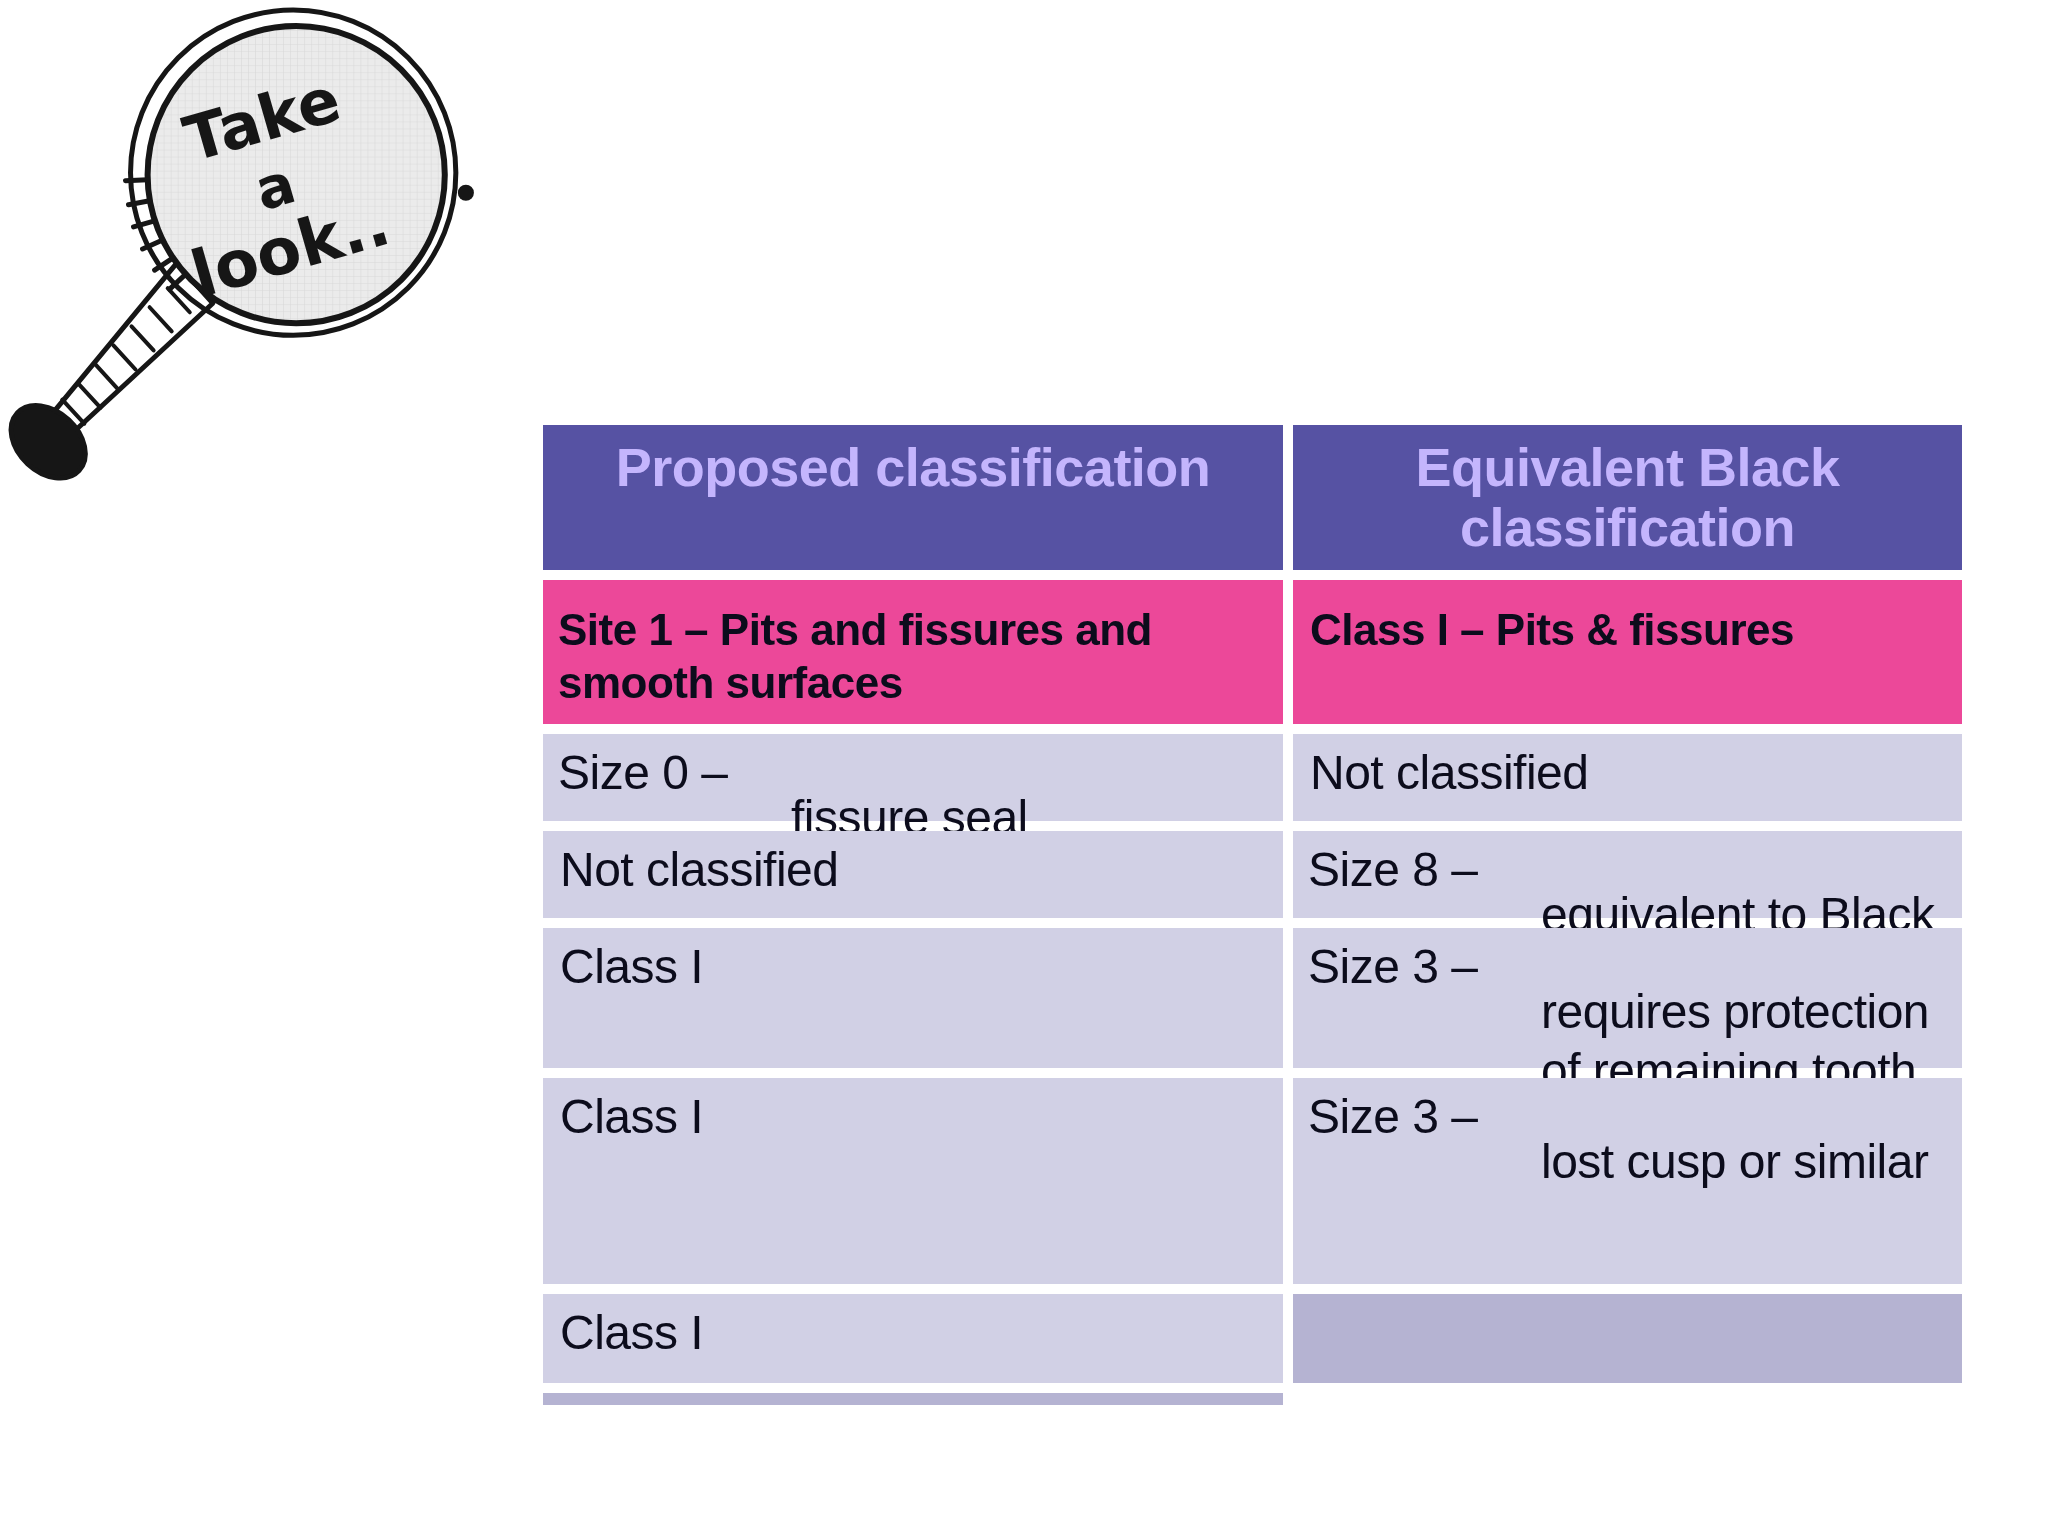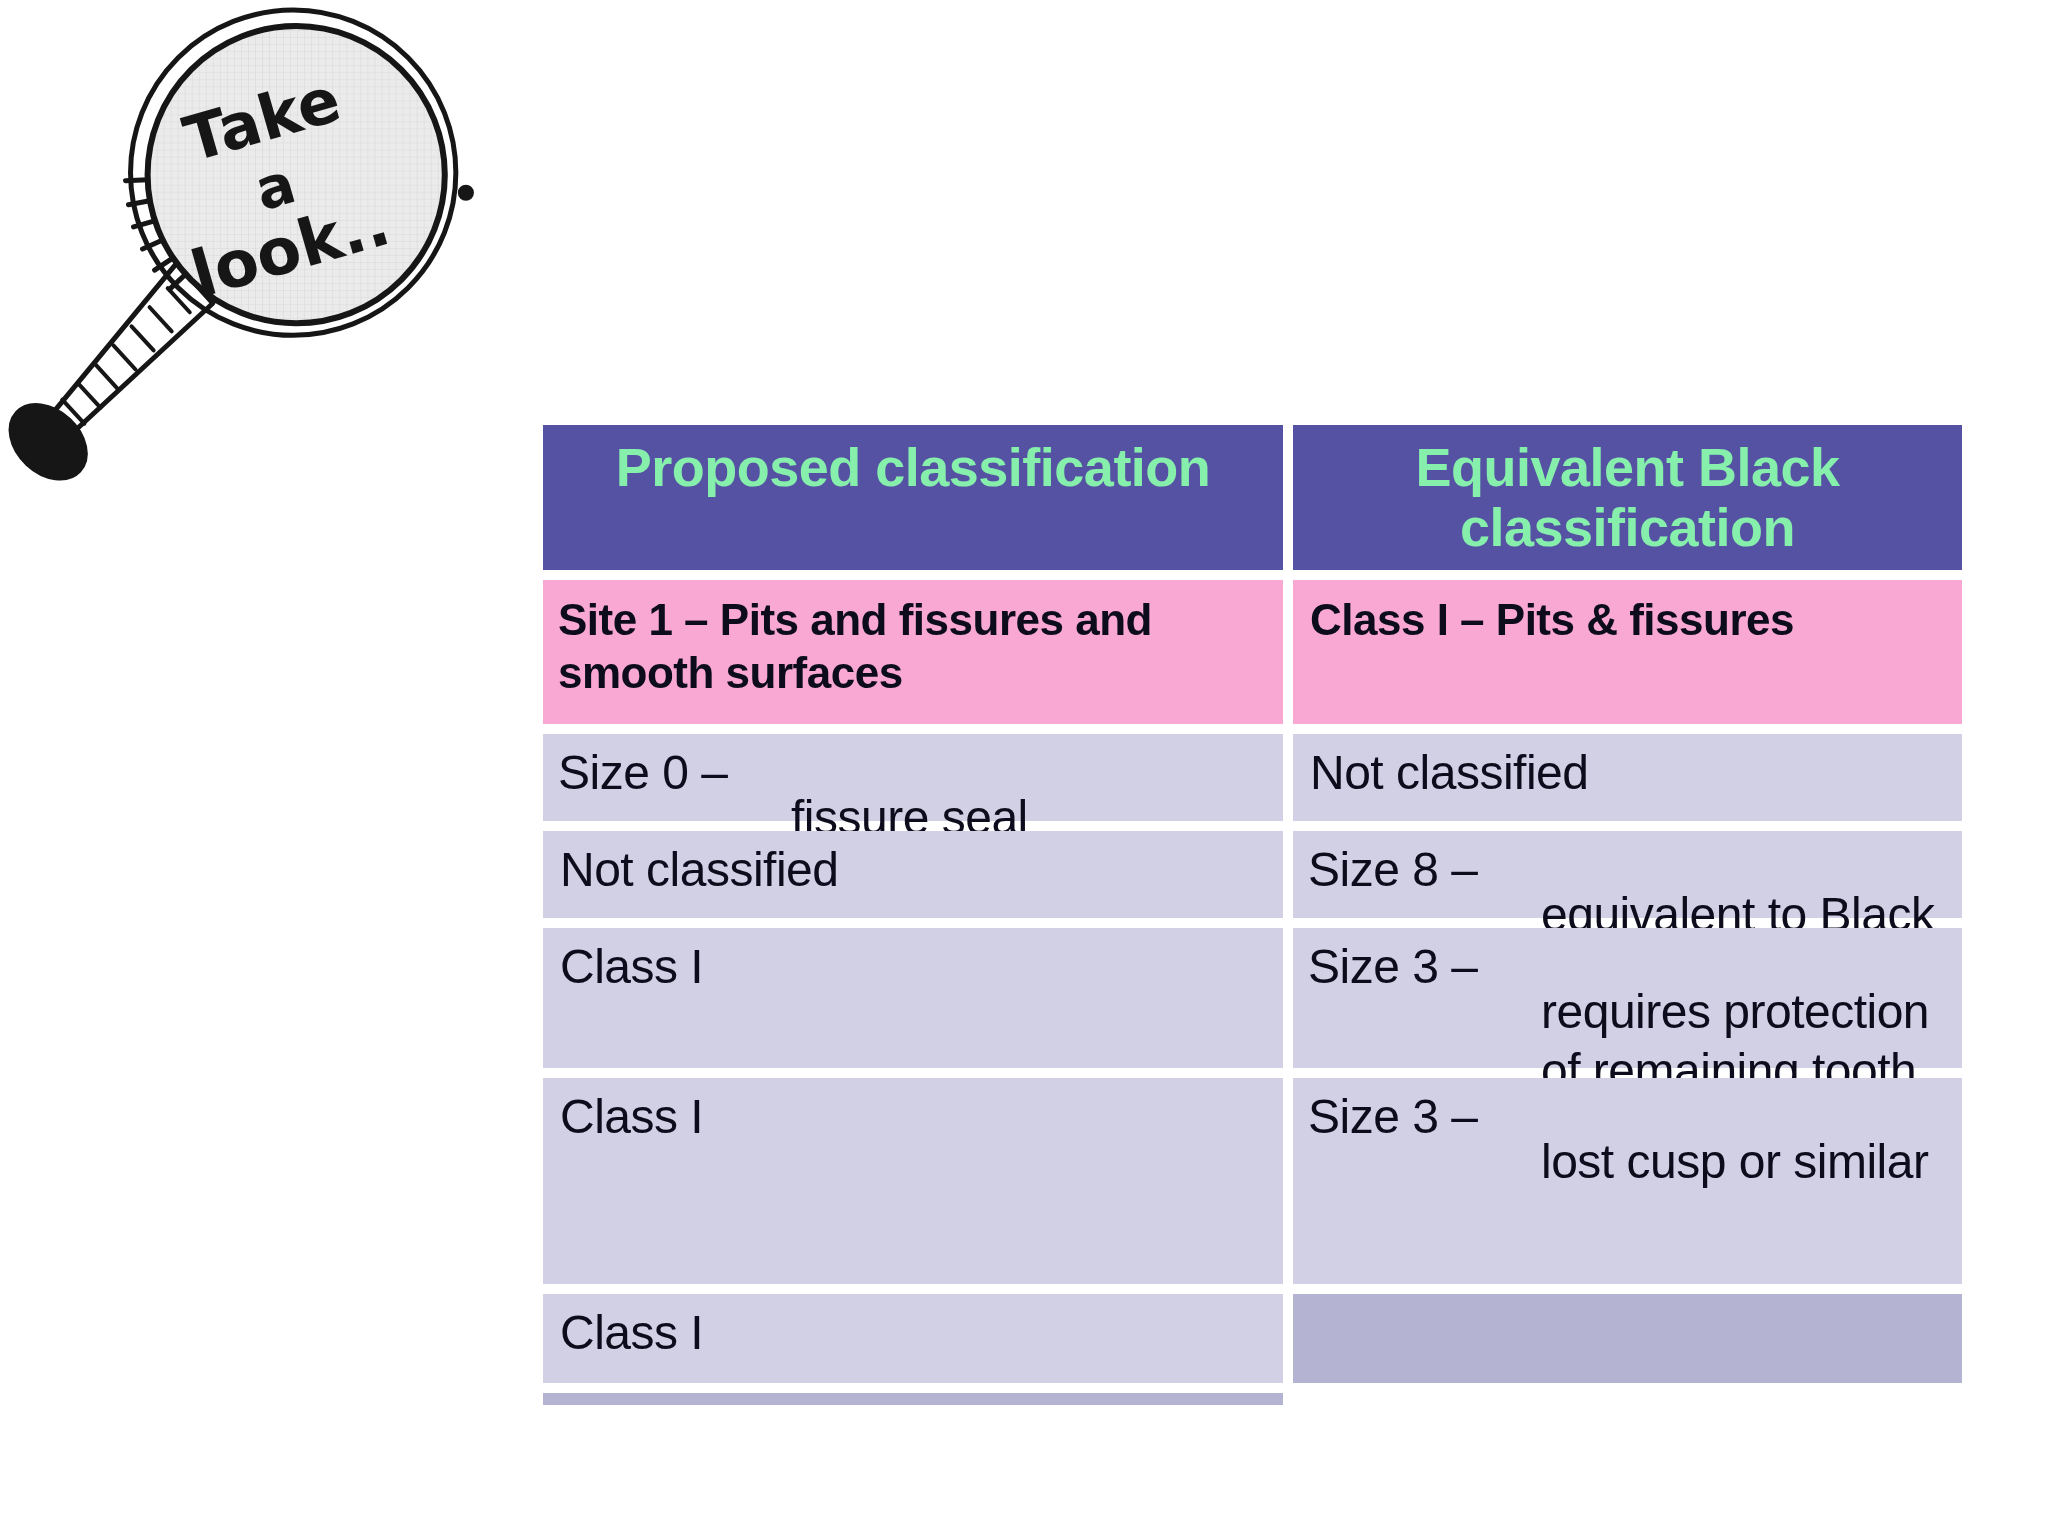--- a/index.html
+++ b/index.html
@@ -23,28 +23,28 @@
   .cell{
     background:#d1d0e5;
     color:#0c0c1c;
     font-size:48px;line-height:1.22;
     padding:10px 10px 0 15px;
     letter-spacing:-0.5px;
     box-sizing:border-box;
   }
   .cell.right{padding-left:17px;}
   .cell.header{
-    background:#5652a3;color:#86efac;
+    background:#5652a3;color:#c4b5fd;
     font-weight:bold;font-size:54px;line-height:1.12;
     text-align:center;padding:12px 8px 0 8px;
   }
   .cell.siterow{
-    background:#f9a8d4;
+    background:#ec4899;
     font-weight:bold;font-size:44px;line-height:1.2;
-    padding-top:14px;padding-right:4px;
+    padding-top:24px;padding-right:4px;
   }
   .cell.split{display:flex;gap:40px;}
   .split .prefix{flex:0 0 193px;}
   .split .desc{flex:1 1 auto;margin-top:45px;}
   .cell.strip{background:#b5b3d2;padding:0;}
 </style>
 </head>
 <body>
 
 <svg class="magnifier" viewBox="0 0 490 490">

